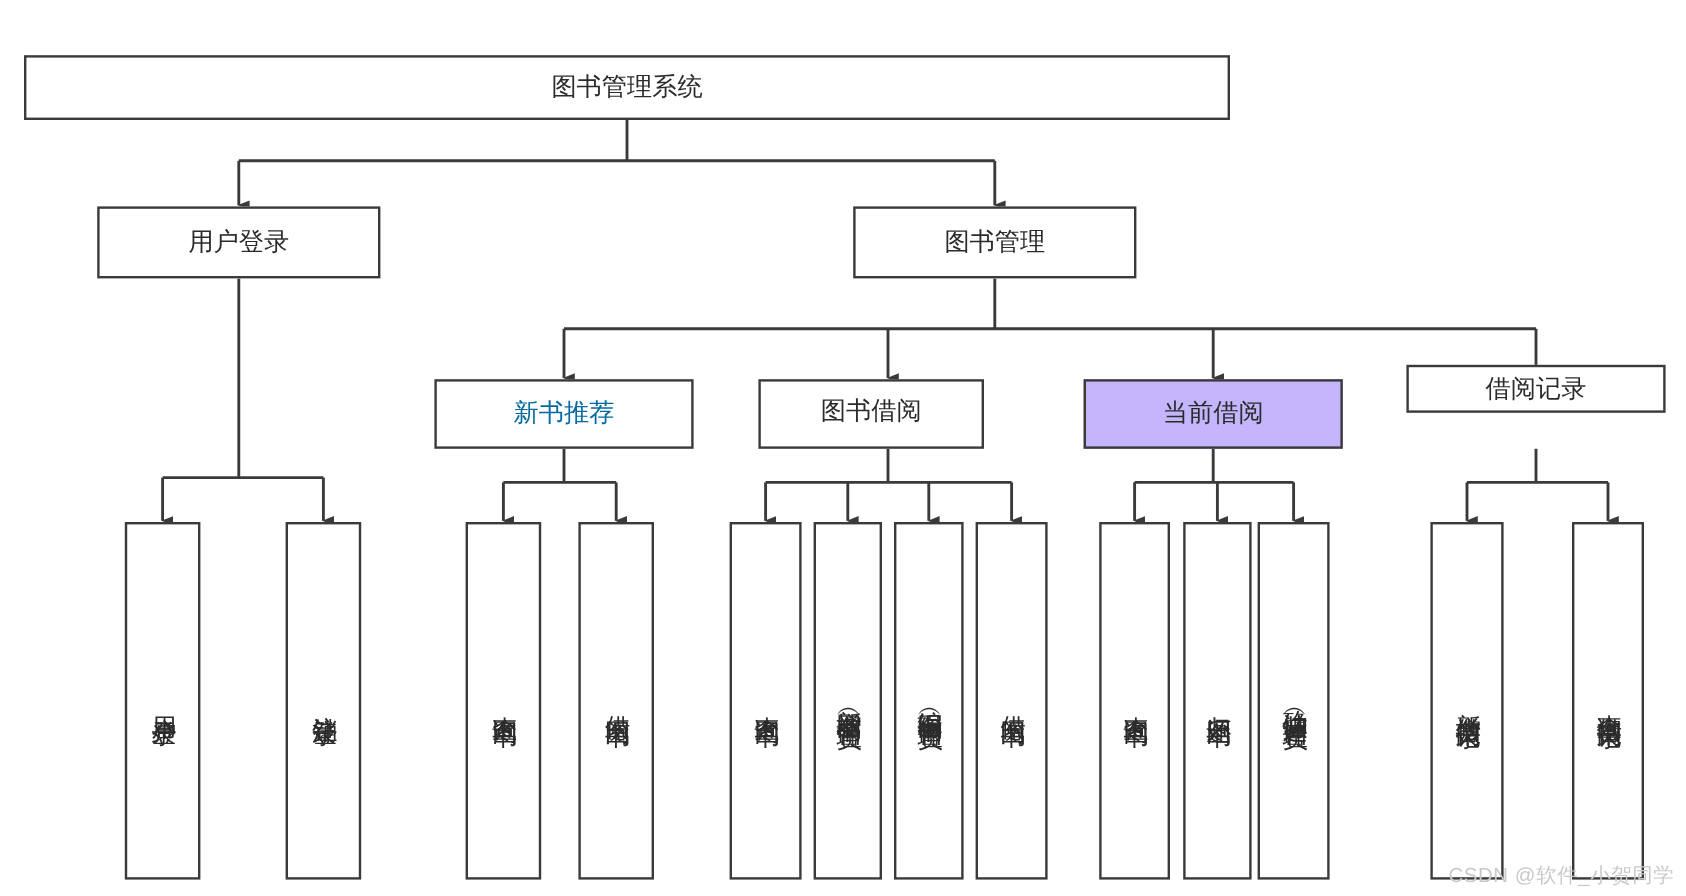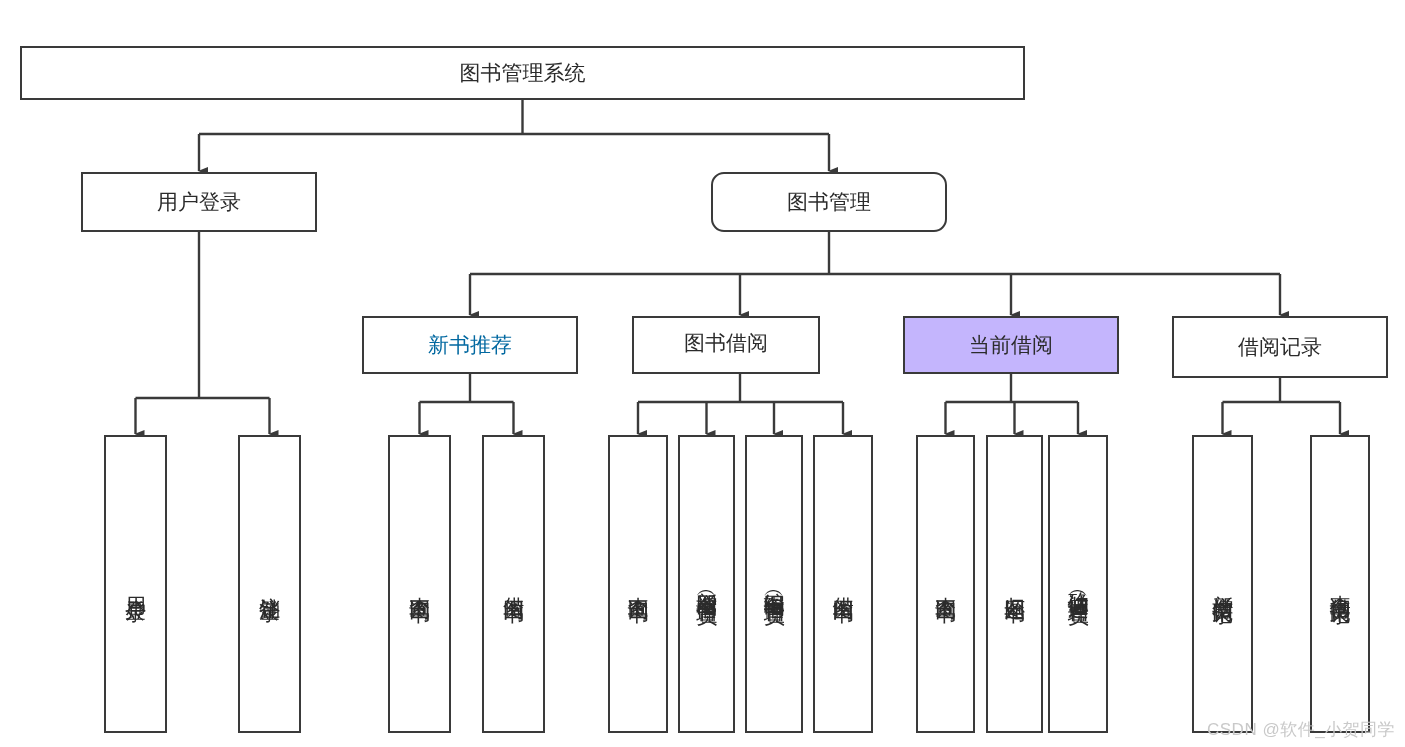--- a/index.html
+++ b/index.html
@@ -111,33 +111,33 @@
       </g>
   </svg>
 
   <div id="nodes-layer">
       <div class="node horizontal" style="left: 20px; top: 14px; width: 1005px; height: 54px; border-color: rgb(58, 58, 58); background: rgb(255, 255, 255); margin-top: 32px;">
         <span class="node-label" style="color: rgb(43, 43, 43);">图书管理系统</span>
       </div>
       <div class="node horizontal" style="left: 81px; top: 172px; width: 236px; height: 60px; border-color: rgb(58, 58, 58); background: rgb(255, 255, 255);">
         <span class="node-label" style="color: rgb(43, 43, 43);">用户登录</span>
       </div>
-      <div class="node horizontal" style="left: 711px; top: 172px; width: 236px; height: 60px; border-color: rgb(58, 58, 58); background: rgb(255, 255, 255); border-radius: 13px;">
+      <div class="node horizontal" style="left: 711px; top: 172px; width: 236px; height: 60px; border-color: rgb(58, 58, 58); background: rgb(255, 255, 255);">
         <span class="node-label" style="color: rgb(43, 43, 43);">图书管理</span>
       </div>
       <div class="node horizontal" style="left: 362px; top: 316px; width: 216px; height: 58px; border-color: rgb(58, 58, 58); background: rgb(255, 255, 255);">
         <span class="node-label" style="color: #0369a1;">新书推荐</span>
       </div>
       <div class="node horizontal" style="left: 632px; top: 316px; width: 188px; height: 58px; border-color: rgb(58, 58, 58); background: rgb(255, 255, 255); font-family: Liberation Mono, monospace;">
         <span class="node-label" style="color: rgb(43, 43, 43);">图书借阅</span>
       </div>
       <div class="node horizontal" style="left: 903px; top: 316px; width: 216px; height: 58px; border-color: rgb(58, 58, 58); background: #c4b5fd;">
         <span class="node-label" style="color: rgb(43, 43, 43);">当前借阅</span>
       </div>
-      <div class="node horizontal" style="left: 1172px; top: 316px; width: 216px; height: 62px; border-color: rgb(58, 58, 58); background: rgb(255, 255, 255); font-family: Liberation Serif, serif;">
+      <div class="node horizontal" style="left: 1172px; top: 304px; width: 216px; height: 40px; border-color: rgb(58, 58, 58); background: rgb(255, 255, 255); font-family: Liberation Serif, serif;">
         <span class="node-label" style="color: rgb(43, 43, 43);">借阅记录</span>
       </div>
       <div class="node vertical" style="left: 104px; top: 435px; width: 63px; height: 298px; border-color: rgb(58, 58, 58); background: rgb(255, 255, 255);">
         <span class="node-label" style="color: rgb(43, 43, 43);">用户登录</span>
       </div>
       <div class="node vertical" style="left: 238px; top: 435px; width: 63px; height: 298px; border-color: rgb(58, 58, 58); background: rgb(255, 255, 255);">
         <span class="node-label" style="color: rgb(43, 43, 43);">注销登录</span>
       </div>
       <div class="node vertical" style="left: 388px; top: 435px; width: 63px; height: 298px; border-color: rgb(58, 58, 58); background: rgb(255, 255, 255);">
         <span class="node-label" style="color: rgb(43, 43, 43);">查询图书</span>

